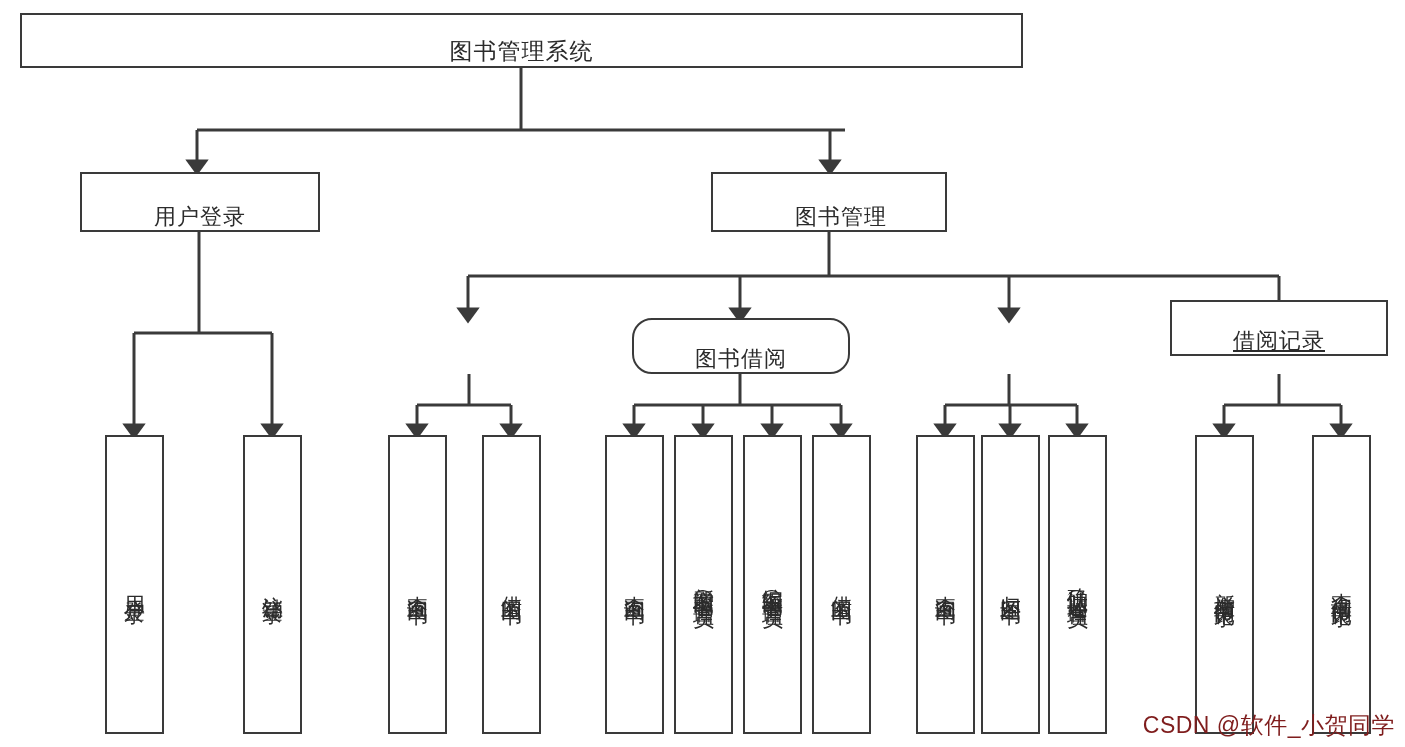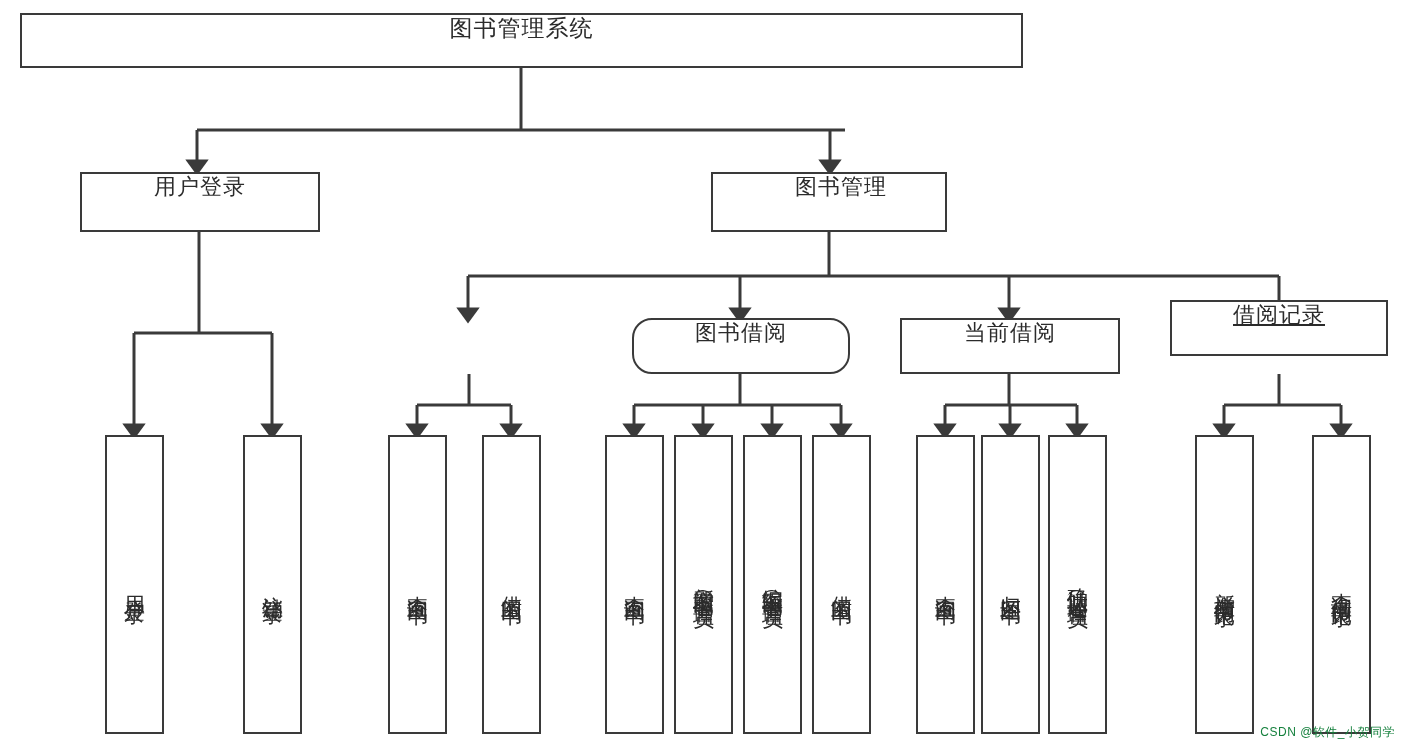--- a/index.html
+++ b/index.html
@@ -25,21 +25,21 @@
     width: 1405px;
     height: 747px;
     pointer-events: none;
   }
   .node {
     position: absolute;
     box-sizing: border-box;
     background: #ffffff;
     border: 2.5px solid #3a3a3a;
     display: flex;
-    align-items: flex-start;
+    align-items: flex-end;
     justify-content: center;
     color: #2b2b2b;
     text-align: center;
   }
   .node.horizontal {
     font-size: 22px;
     letter-spacing: 1px;
     line-height: 1.2;
   }
   .node.root {
@@ -59,22 +59,22 @@
     display: block;
     white-space: pre-line;
   }
   .node.vertical .label {
     white-space: nowrap;
   }
   #watermark {
     position: absolute;
     right: 10px;
     bottom: 6px;
-    font-size: 12px;
-    color: #15803d;
+    font-size: 23px;
+    color: #7f1d1d;
     letter-spacing: 0.5px;
     white-space: nowrap;
     user-select: none;
   }
 </style>
 </head>
 <body>
 
 <div id="canvas">
 
@@ -135,23 +135,20 @@
   <div class="node horizontal" style="left:80px; top:172px; width:240px; height:60px;">
     <span class="label">用户登录</span>
   </div>
   <div class="node horizontal" style="left:711px; top:172px; width:236px; height:60px;padding-left:24px;">
     <span class="label">图书管理</span>
   </div>
 
   <div class="node horizontal" style="left:632px; top:318px; width:218px; height:56px;border-radius:20px;">
     <span class="label">图书借阅</span>
   </div>
-  <div class="node horizontal" style="left:900px; top:318px; width:220px; height:56px;">
-    <span class="label">当前借阅</span>
-  </div>
   <div class="node horizontal" style="left:1170px; top:300px; width:218px; height:56px;text-decoration:underline;">
     <span class="label">借阅记录</span>
   </div>
 
   <div class="node vertical" style="left:105px; top:435px; width:59px; height:299px;">
     <span class="label">用户登录</span>
   </div>
   <div class="node vertical" style="left:243px; top:435px; width:59px; height:299px;">
     <span class="label">注销登录</span>
   </div>

